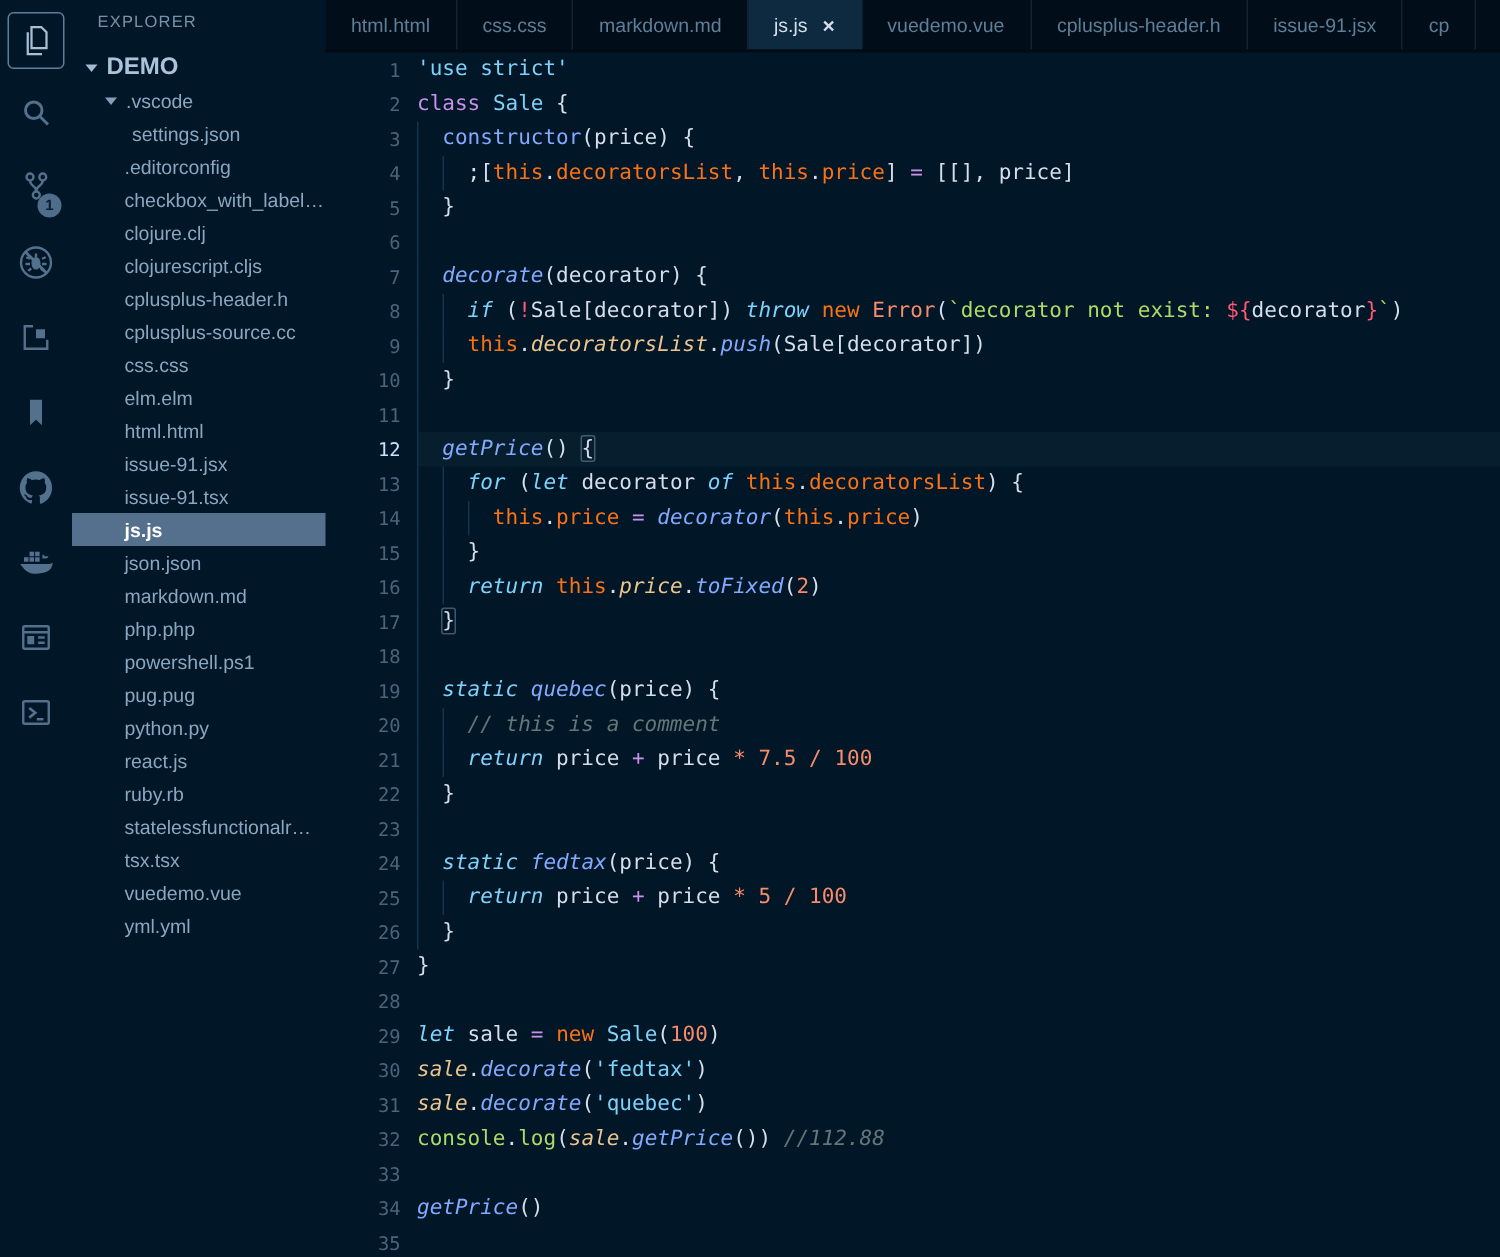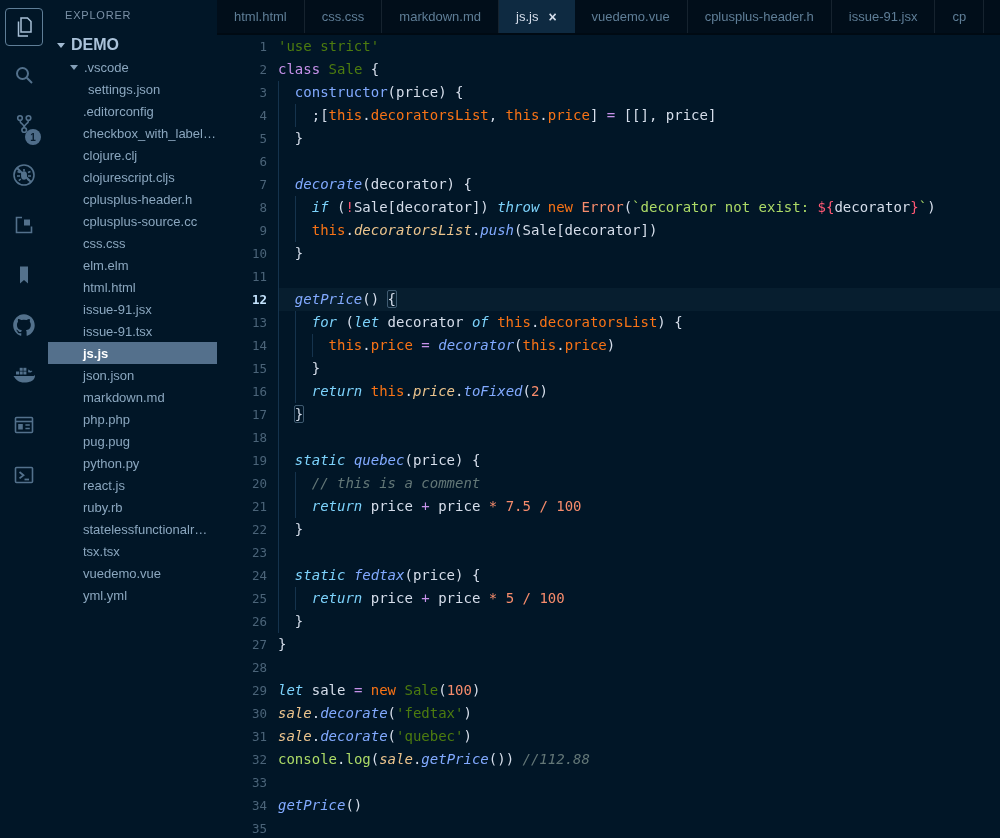--- a/index.html
+++ b/index.html
@@ -35,34 +35,34 @@
   .tab{display:flex;align-items:center;padding:0 17px;font-size:13px;color:#5f7e97;
        border-right:1px solid #16232f;white-space:nowrap;flex:none;cursor:default}
   .tab.active{background:#0e2a41;color:#d6deeb;border-right-color:transparent}
   .tab .close{margin-left:10px;font-weight:700;color:#d6deeb;font-size:14px;line-height:1}
 
   
   .editor{position:absolute;left:217px;top:35px;right:0;bottom:0;background:#011627;overflow:hidden}
   .gutter{position:absolute;left:0;top:0;width:61px}
   .num{height:23px;line-height:23px;text-align:right;padding-right:11px;color:#4b6479;
        font-family:"DejaVu Sans Mono",monospace;font-size:12.5px}
-  .num.cur{color:#c5e4fd;font-weight:700}
+  .num.cur{color:#c5e4fd;font-weight:400}
   .codelines{position:absolute;left:61px;top:0;right:0}
   .crow{position:relative;height:23px;line-height:23px;font-family:"DejaVu Sans Mono",monospace;font-size:14px}
   .crow.hl{background:rgba(95,126,151,.08)}
   .guide{position:absolute;top:0;bottom:0;width:1px;background:#15334d}
   .lt{white-space:pre;position:relative}
   .tok.w{color:#d6deeb}
   .tok.p{color:#c792ea}
   .tok.pi{color:#7dd3fc;font-style:italic}
   .tok.b{color:#82aaff;font-style:italic}
   .tok.bn{color:#82aaff}
   .tok.t{color:#f97316}
   .tok.g{color:#addb67}
-  .tok.s{color:#4d7c0f}
+  .tok.s{color:#7dd3fc}
   .tok.si{color:#ecc48d;font-style:italic}
   .tok.o{color:#f78c6c}
   .tok.r{color:#ff5874}
   .tok.c{color:#637777;font-style:italic}
   .tok.bx{color:#d6deeb;outline:1px solid rgba(95,126,151,.65);border-radius:1px}
 </style>
 </head>
 <body>
 
 <div class="activitybar">
@@ -192,20 +192,23 @@
         <span>js.js</span>
       </div>
       <div class="trow file ind1">
         <span>json.json</span>
       </div>
       <div class="trow file ind1">
         <span>markdown.md</span>
       </div>
       <div class="trow file ind1">
         <span>php.php</span>
+      </div>
+      <div class="trow file ind1">
+        <span>powershell.ps1</span>
       </div>
       <div class="trow file ind1">
         <span>pug.pug</span>
       </div>
       <div class="trow file ind1">
         <span>python.py</span>
       </div>
       <div class="trow file ind1">
         <span>react.js</span>
       </div>

